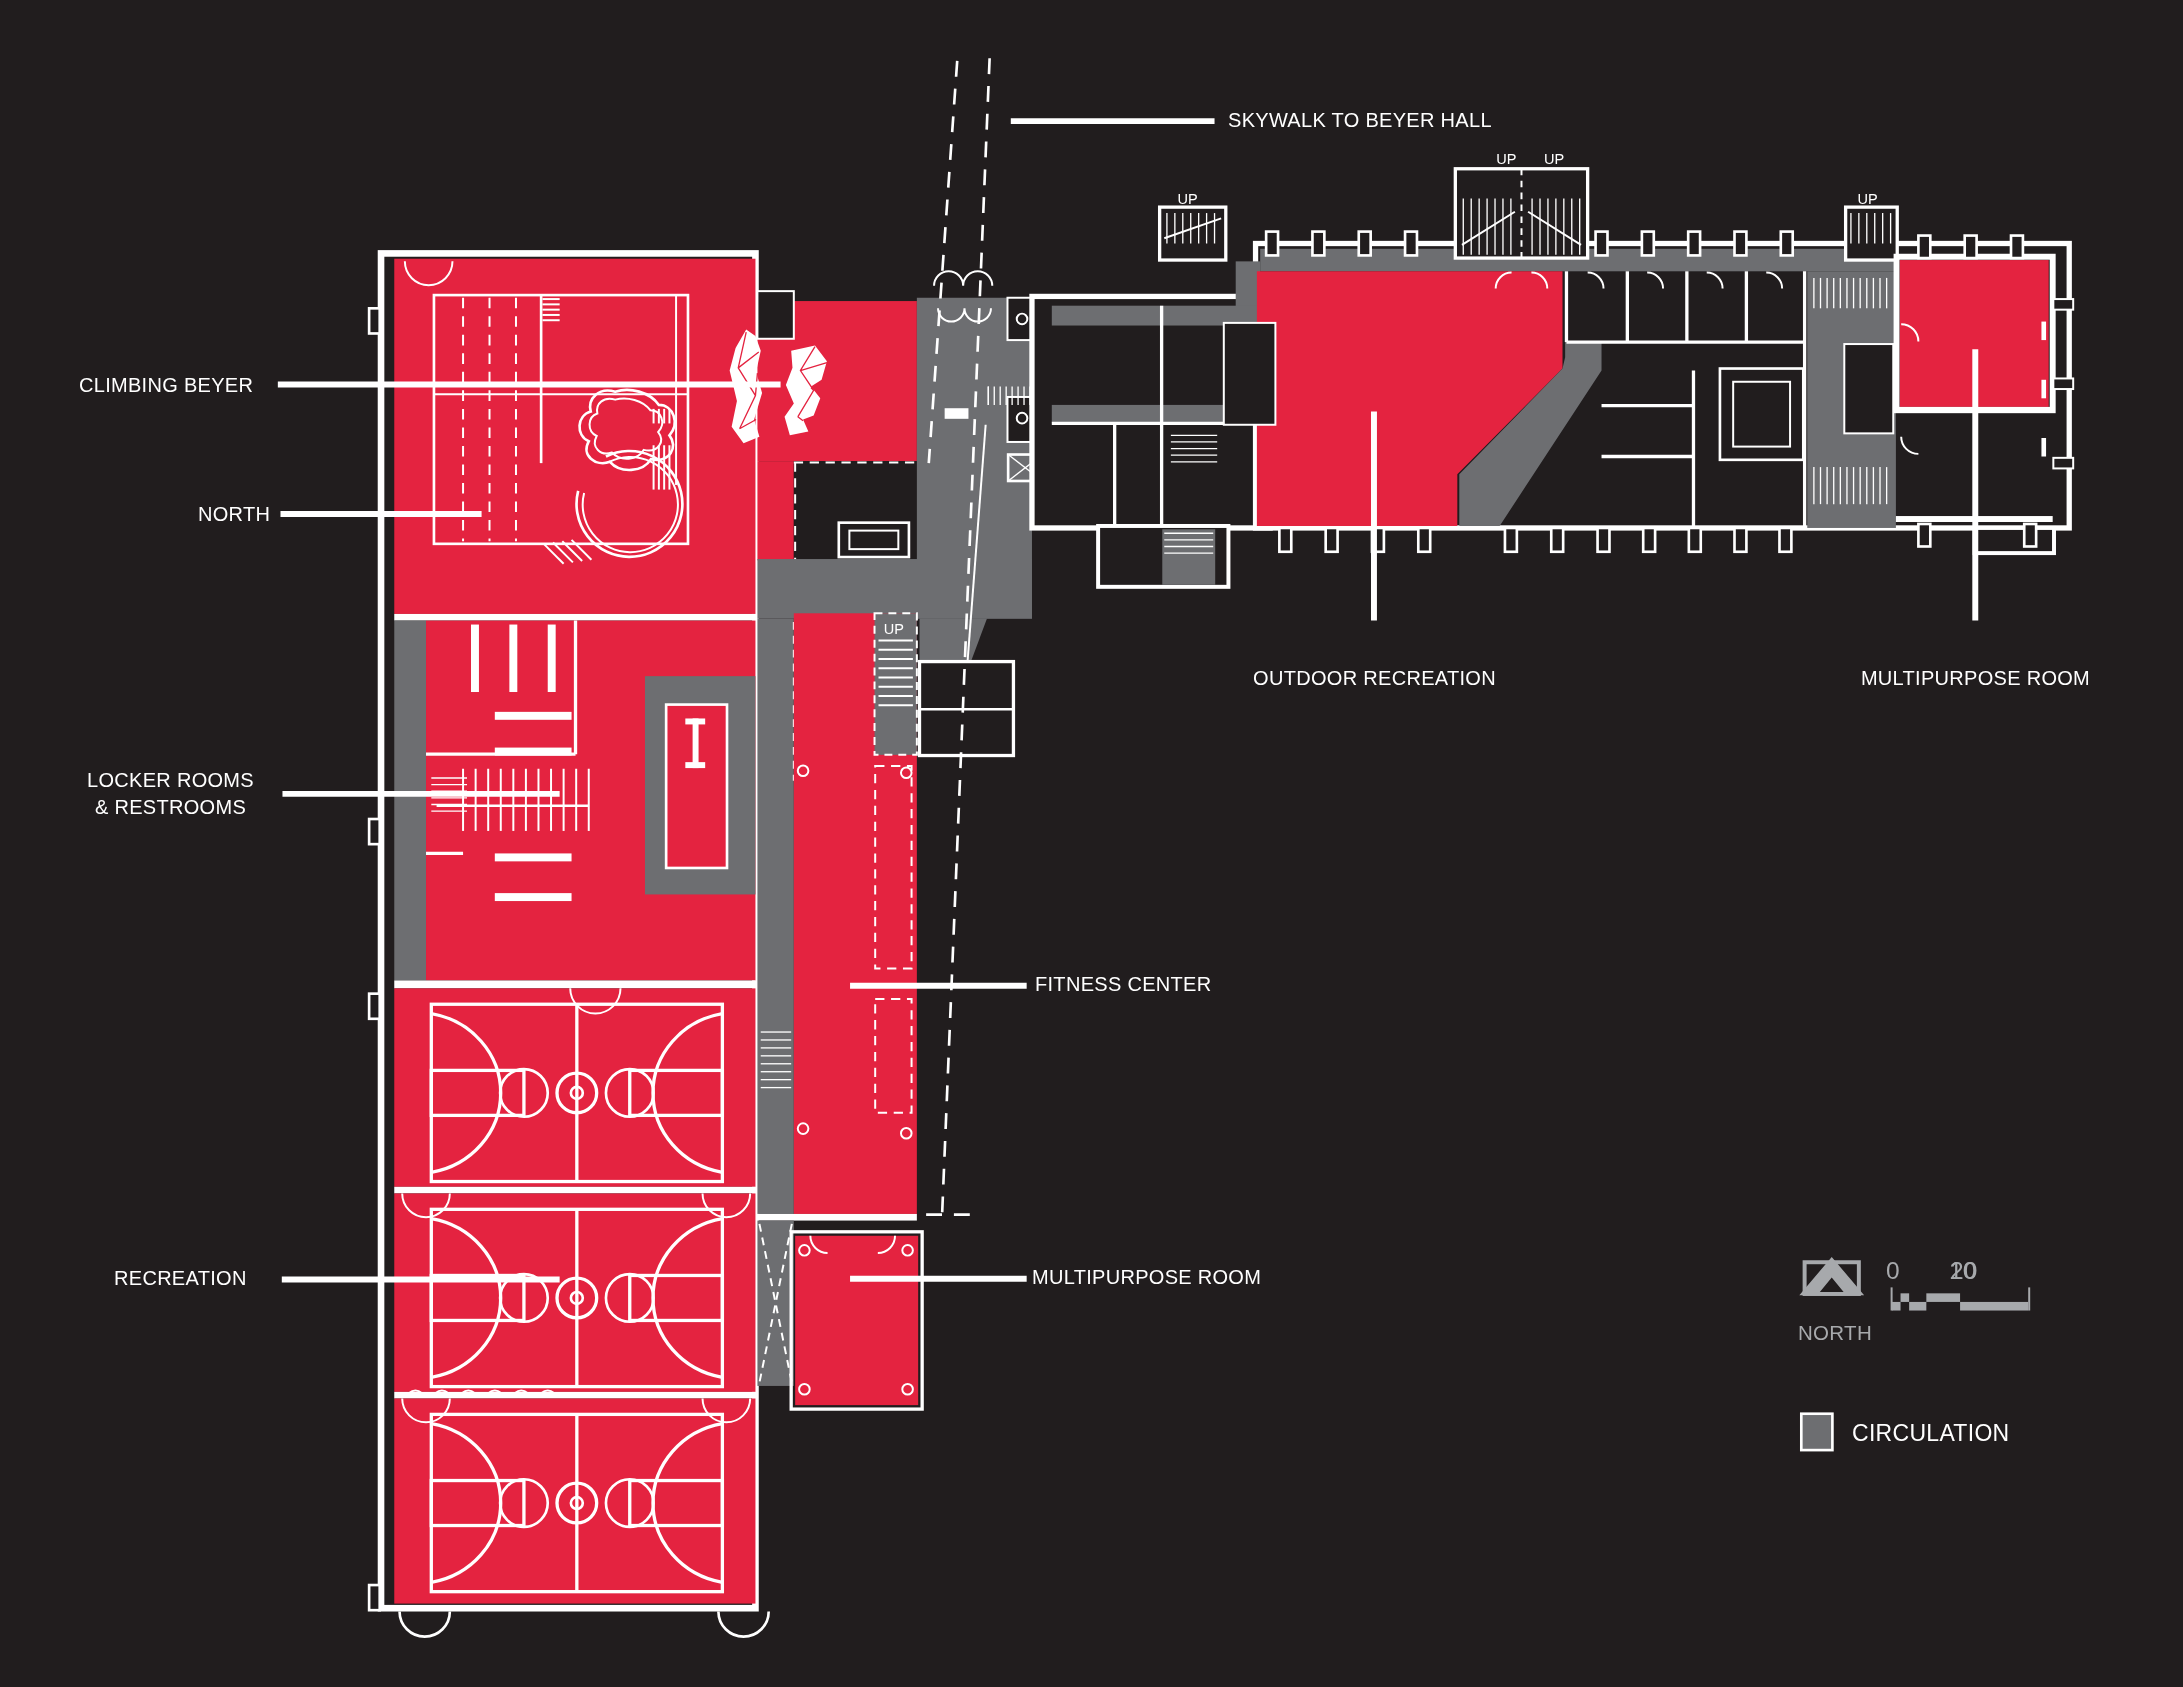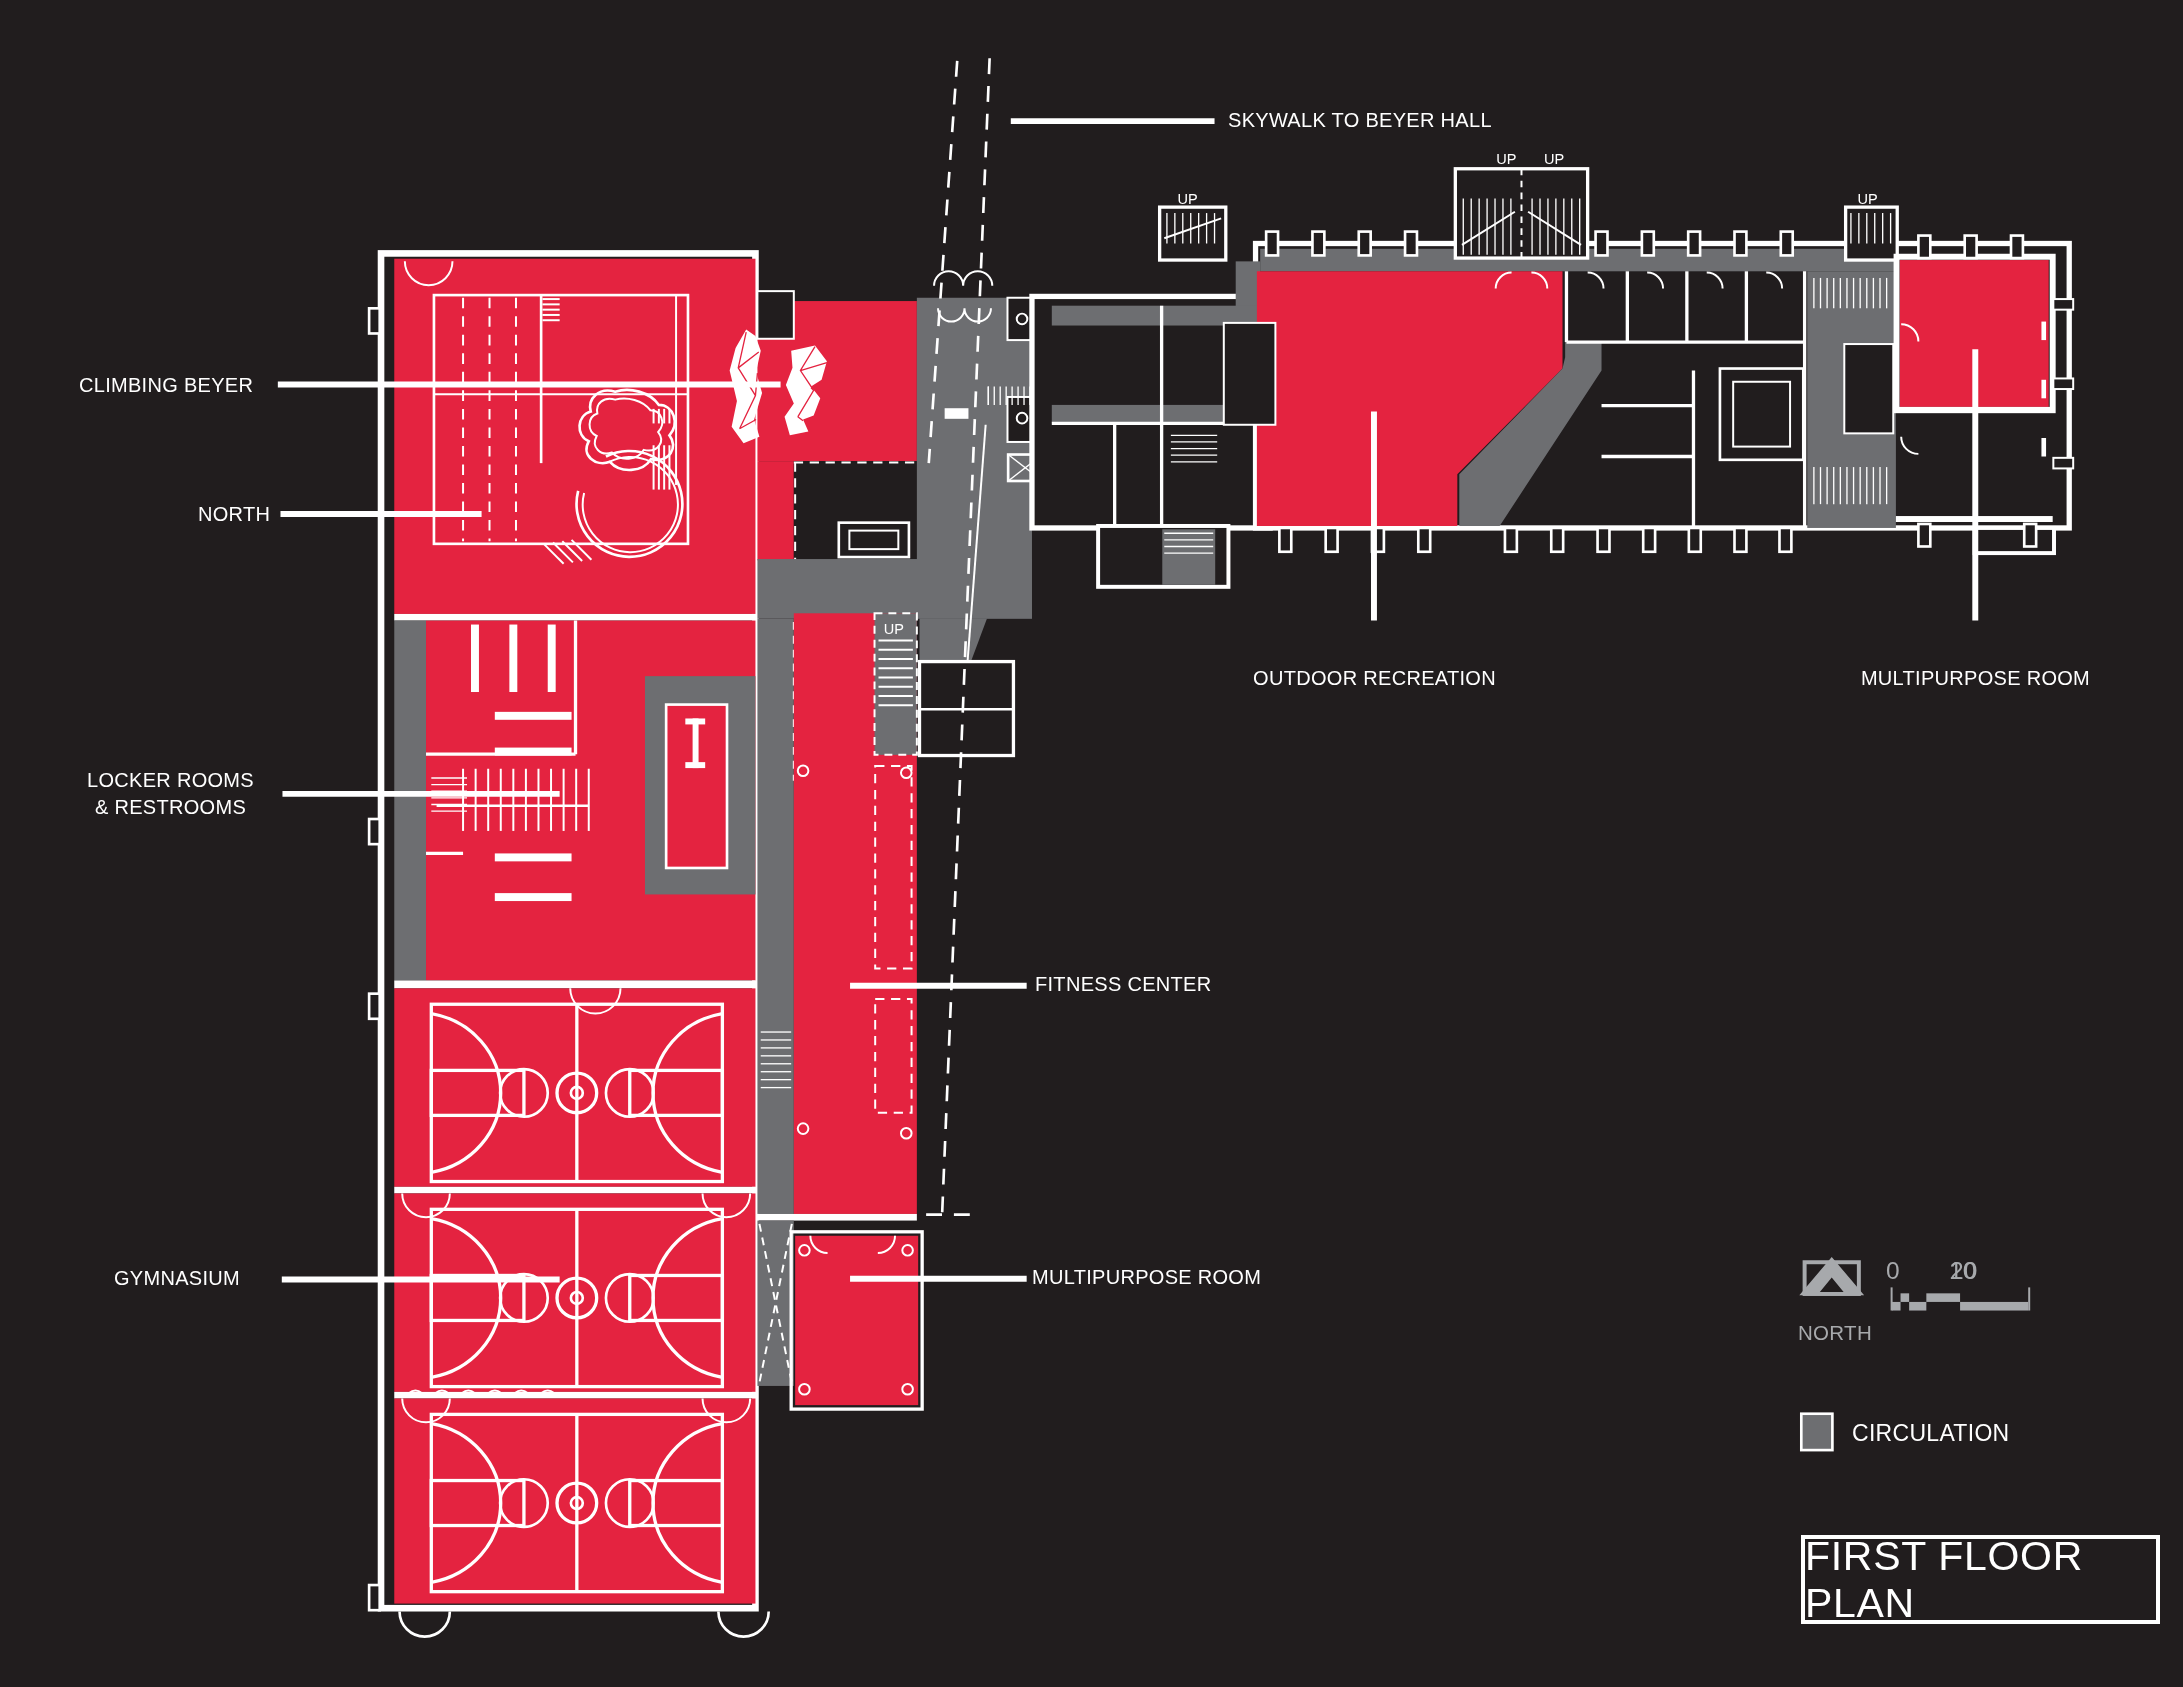--- a/index.html
+++ b/index.html
@@ -520,30 +520,27 @@
   <rect x="2723" y="2137" width="47" height="55" fill="#6d6e71" stroke="#fff" stroke-width="4"></rect>
 </svg>
 
 <div class="label" style="left:1228px;top:107px;">SKYWALK TO BEYER HALL</div>
 <div class="label" style="left:79px;top:372px;">CLIMBING BEYER</div>
 <div class="label" style="left:198px;top:501px;">NORTH</div>
 <div class="label right" style="left:73px;top:767px;width:195px;">
   <div>LOCKER ROOMS</div>
   <div>&amp; RESTROOMS</div>
 </div>
-<div class="label" style="left:114px;top:1265px;">GYMNASIUM</div>
+<div class="label" style="left:114px;top:1265px;">RECREATION</div>
 <div class="label" style="left:1035px;top:971px;">FITNESS CENTER</div>
 <div class="label" style="left:1032px;top:1264px;">MULTIPURPOSE ROOM</div>
 <div class="label center" style="left:1237px;top:634px;width:275px;">OUTDOOR RECREATION</div>
 <div class="label center" style="left:1846px;top:634px;width:259px;">MULTIPURPOSE ROOM</div>
 
 <div id="north-label" style="left:1798px;top:1299px;margin-top:22px;">NORTH</div>
 <div class="scale-num" style="left:1886px;top:1257px;">0</div>
 <div class="scale-num" style="left:1949px;top:1257px;">10</div>
 <div class="scale-num" style="left:1950px;top:1257px;">20</div>
 <div class="label" style="left:1852px;top:1418px;font-size:23px;">CIRCULATION</div>
 
-<div id="title-box">
-  <span>FIRST FLOOR PLAN</span>
+
 </div>
 
-</div>
-
 
 </body></html>

